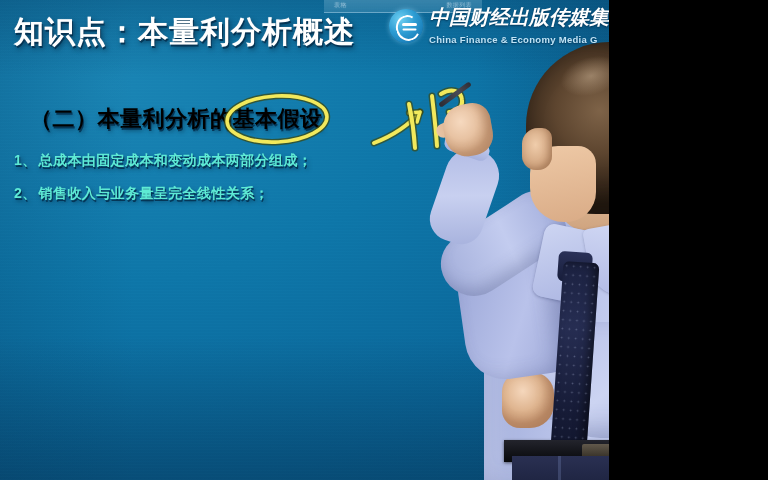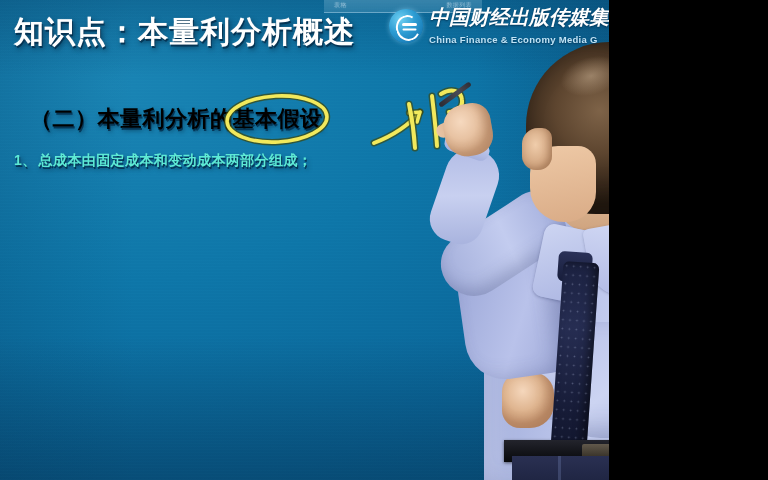--- a/index.html
+++ b/index.html
@@ -272,20 +272,23 @@
   </div>
 
   <div class="slide-title">知识点：本量利分析概述</div>
 
   <div class="subtitle">（二）本量利分析的基本假设</div>
 
   <div class="points">
     <div class="point">
       <span class="num">1、</span><span>总成本由固定成本和变动成本两部分组成；</span>
     </div>
+    <div class="point">
+      <span class="num">2、</span><span>销售收入与业务量呈完全线性关系；</span>
+    </div>
   </div>
 
   <svg class="ink" viewBox="0 0 768 480">
     <g fill="none" stroke-linecap="round" stroke-linejoin="round">
 
       <ellipse cx="277" cy="119" rx="50" ry="23" transform="rotate(-3 277 119)" stroke="#3c4a12" stroke-width="6.5" opacity="0.75"></ellipse>
       <ellipse cx="277" cy="119" rx="50" ry="23" transform="rotate(-3 277 119)" stroke="#f2e95c" stroke-width="3.6"></ellipse>
 
       <path d="M374 143 C 392 136, 408 126, 420 112" stroke="#3c4a12" stroke-width="7" opacity="0.7"></path>
       <path d="M374 143 C 392 136, 408 126, 420 112" stroke="#f2e95c" stroke-width="4"></path>

